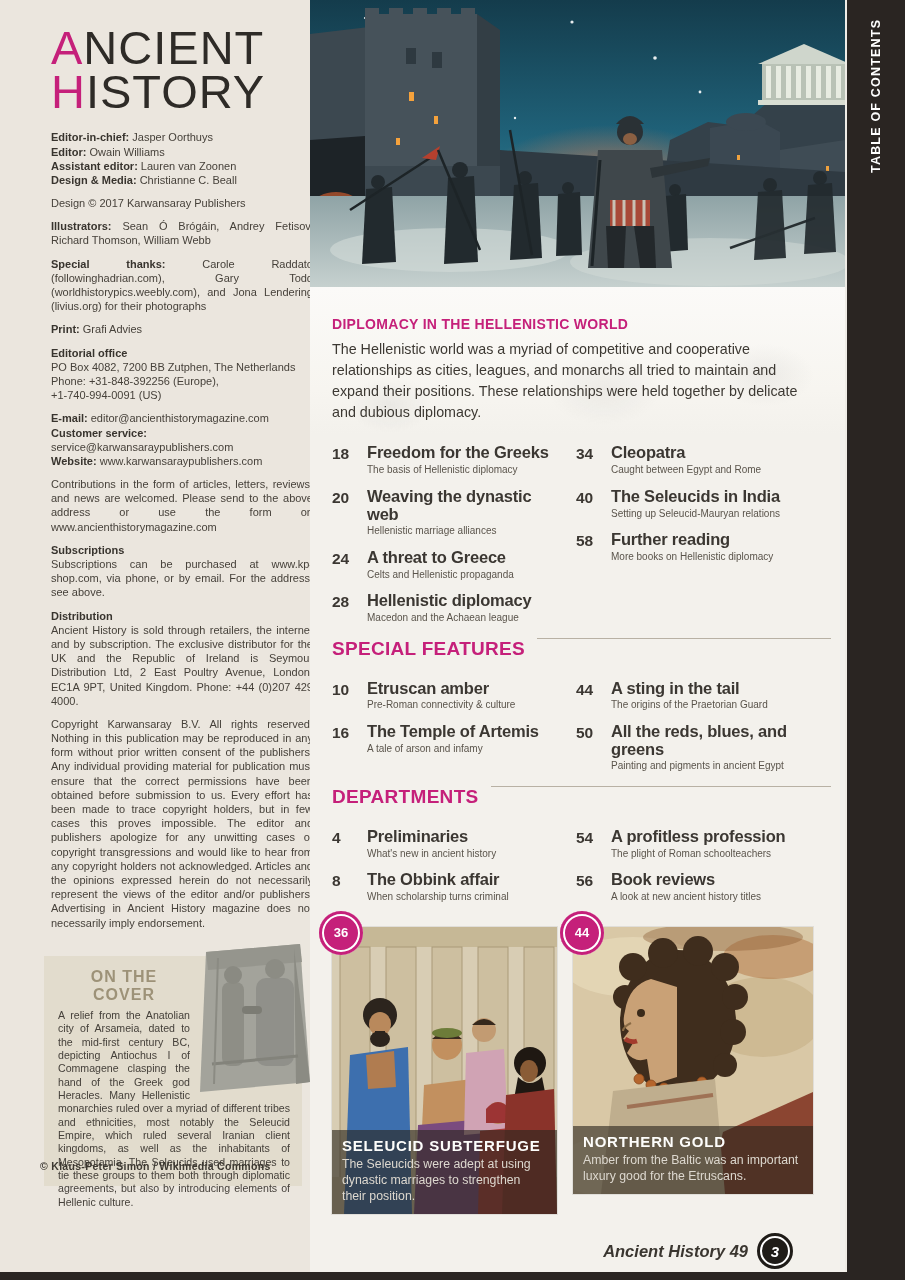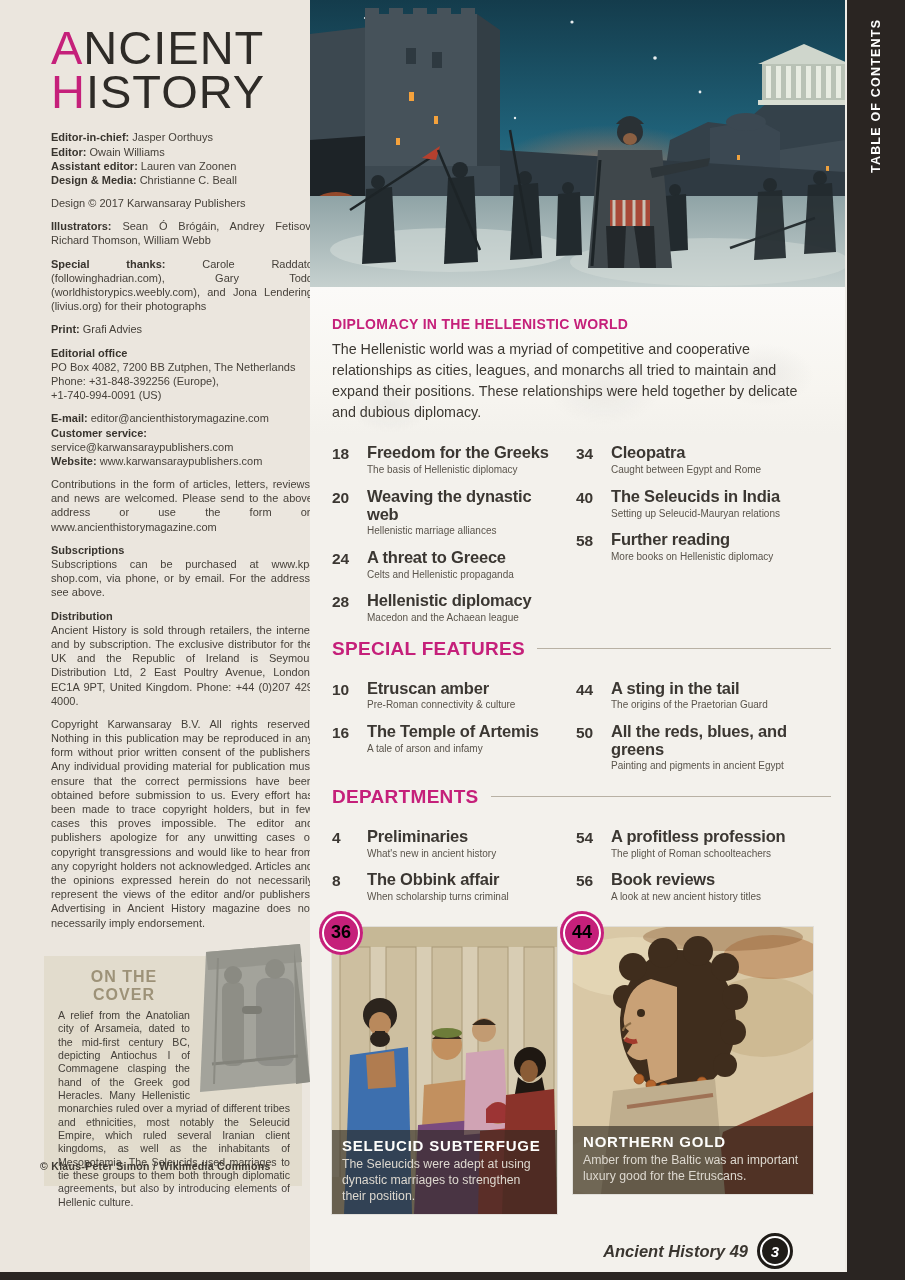--- a/index.html
+++ b/index.html
@@ -33,31 +33,31 @@
      radial-gradient(70px 45px at 85% 60%, rgba(150,150,150,.12), transparent 70%);}
   .intro h2{position:relative;margin:14px 0 7px 0;font-size:14px;letter-spacing:.3px;color:#c5207a;}
   .intro p{position:relative;margin:0;font-size:14.3px;line-height:1.46;color:#3d3933;width:478px;}
 
   .toc-grid{display:grid;grid-template-columns:232px 1fr;column-gap:12px;padding:10px 10px 0 22px;}
   .entry{display:flex;gap:9px;margin-bottom:12px;align-items:flex-start;}
   .entry .num{min-width:26px;font-weight:bold;font-size:15.5px;color:#3b3732;padding-top:1px;}
   .entry .etitle{font-weight:bold;font-size:16.5px;line-height:1.08;color:#3b3732;letter-spacing:-.2px;}
   .entry .esub{font-size:10px;color:#5a544b;margin-top:2px;line-height:1.15;}
 
-  .sec-head{display:flex;align-items:center;gap:12px;padding:2px 14px 10px 22px;}
+  .sec-head{display:flex;gap:12px;padding:2px 14px 10px 22px;}
   .sec-head h3{margin:0;font-size:19px;letter-spacing:.3px;color:#c5207a;white-space:nowrap;}
   .sec-head .rule{flex:1;height:1px;background:#b8b1a4;}
 
   
   .cards{display:flex;gap:16px;padding:12px 10px 0 22px;}
   .card{position:relative;flex:none;box-shadow:0 0 0 1px rgba(0,0,0,.08);}
   .card svg{display:block;}
   .badge{position:absolute;top:-16px;left:-13px;width:44px;height:44px;border-radius:50%;background:#c5207a;
          box-shadow:inset 0 0 0 3px #c5207a, inset 0 0 0 5px #ffffff;
-         color:#000000;font-weight:bold;font-size:18px;display:flex;align-items:center;justify-content:center;z-index:3;}
+         color:#ffffff;font-weight:bold;font-size:13px;display:flex;align-items:center;justify-content:center;z-index:3;}
   .card-caption{position:absolute;left:0;right:0;bottom:0;background:rgba(44,38,31,.62);padding:7px 10px 9px 10px;}
   .card-caption h5{margin:0 0 3px 0;color:#fdfdfb;font-size:15px;letter-spacing:.8px;font-weight:bold;}
   .card-caption p{margin:0;color:#ddd8cf;font-size:12.3px;line-height:1.3;}
 
   
   .footer{position:absolute;top:1236px;right:115px;display:flex;align-items:center;gap:12px;}
   .footer .issue{font-style:italic;font-weight:bold;font-size:16.5px;color:#3a3630;}
   .page-circle{width:26px;height:26px;border-radius:50%;background:#1f1c18;border:2px solid #fff;outline:3px solid #1f1c18;
                color:#fff;font-weight:bold;font-style:italic;font-size:15px;display:flex;align-items:center;justify-content:center;}
 

